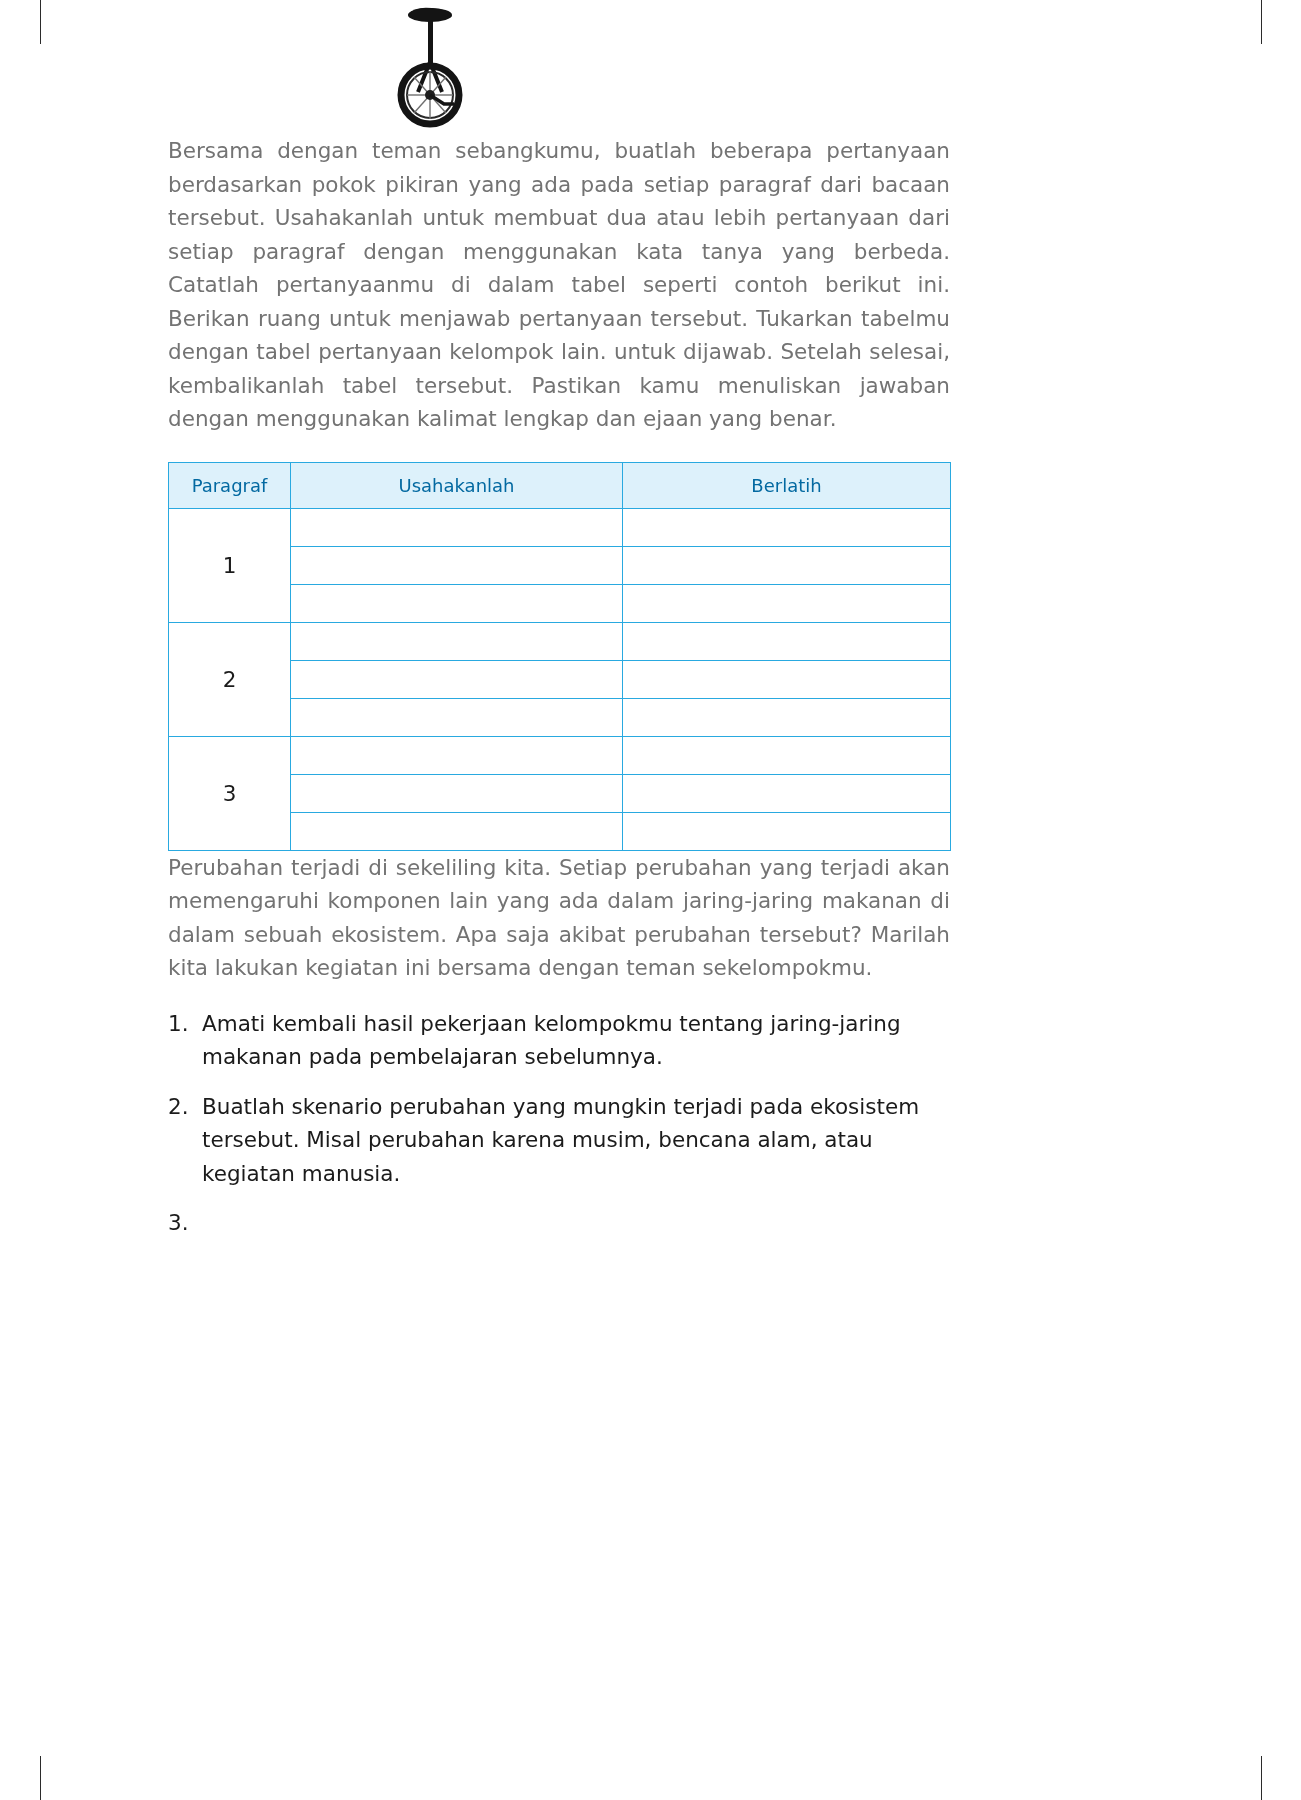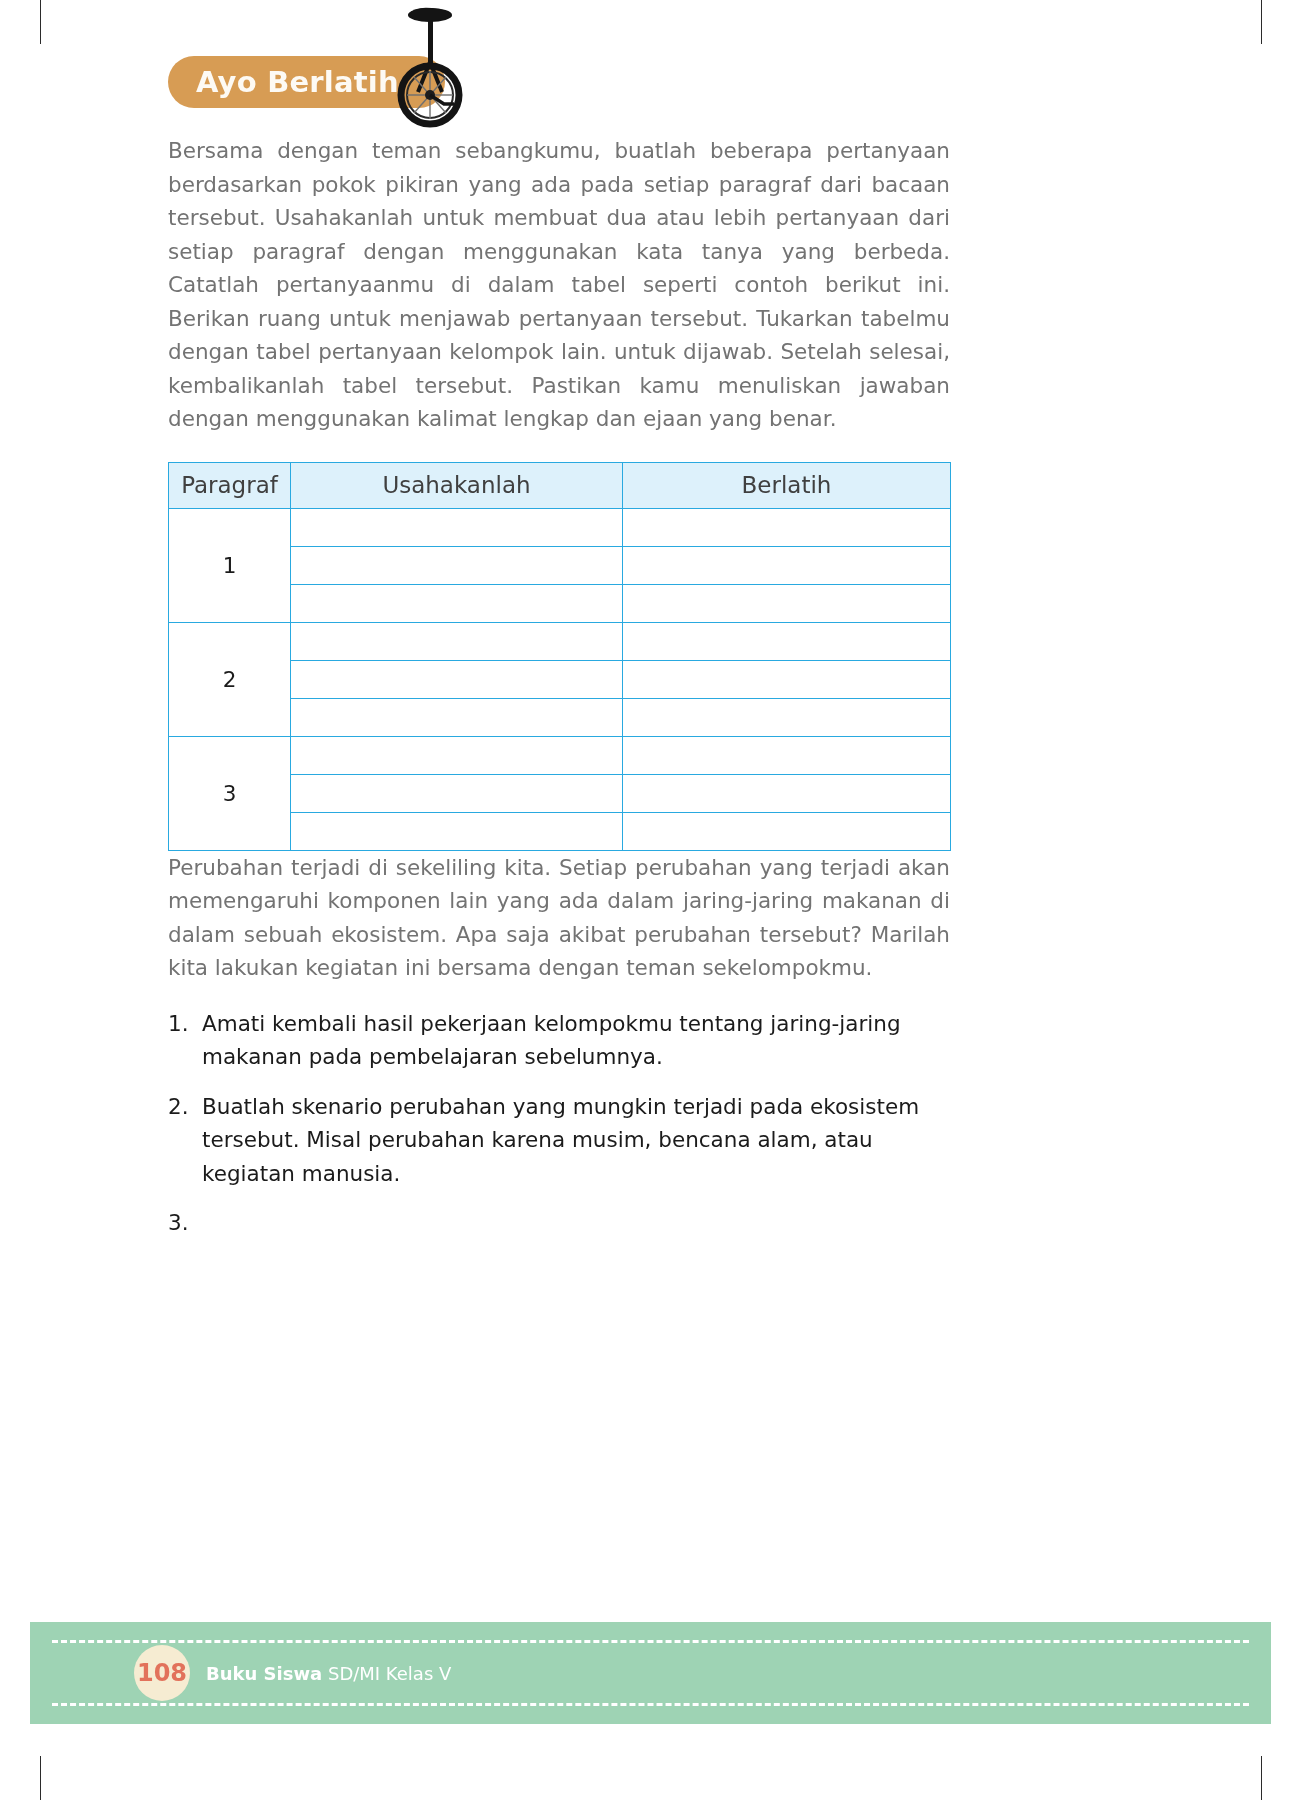--- a/index.html
+++ b/index.html
@@ -59,22 +59,22 @@
     border-collapse: collapse;
     margin-top: 26px;
     table-layout: fixed;
   }
   table.qtable th, table.qtable td {
     border: 1.6px solid #29a9e0;
   }
   table.qtable th {
     background: #ddf1fb;
     font-weight: normal;
-    font-size: 23px;
-    color: #404040;
+    font-size: 18px;
+    color: #0369a1;
     height: 46px;
     text-align: center;
   }
   table.qtable td { height: 38px; background: #fff; }
   td.pnum {
     text-align: center;
     font-size: 21.5px;
     color: #1b1b1b;
   }
   col.c1 { width: 122px; }
@@ -131,21 +131,20 @@
 <div class="page">
 
   <div class="crop v" style="left:40px; top:0;"></div>
   <div class="crop v" style="left:1261px; top:0;"></div>
   <div class="crop v" style="left:40px; bottom:0;"></div>
   <div class="crop v" style="left:1261px; bottom:0;"></div>
 
   <div class="content">
 
     <div class="badge-wrap">
-      <div class="badge badge-berlatih">Ayo Berlatih</div>
       <div class="unicycle">
         <svg viewBox="0 0 120 128" width="120" height="128" aria-hidden="true">
 
           <ellipse cx="56" cy="15" rx="22" ry="7" fill="#141414"></ellipse>
           <path d="M34 15 Q40 6 58 8 Q74 10 78 16 Q70 22 50 21 Q38 20 34 15Z" fill="#141414"></path>
 
           <rect x="54" y="20" width="5" height="46" fill="#141414"></rect>
 
           <path d="M56 62 L44 92 M56 62 L68 92" stroke="#141414" stroke-width="4" fill="none"></path>
 
@@ -243,23 +242,14 @@
         <span class="num">2.</span>
         <span>Buatlah skenario perubahan yang mungkin terjadi pada ekosistem tersebut. Misal perubahan karena musim, bencana alam, atau kegiatan manusia.</span>
       </li>
       <li>
         <span class="num">3.</span>
       </li>
     </ol>
 
   </div>
 
-  <div class="footer">
-    <div class="dash top"></div>
-    <div class="dash bot"></div>
-    <div class="pagecircle">108</div>
-    <div class="footer-text">
-      <b>Buku Siswa</b>
-      <span class="norm">SD/MI Kelas V</span>
-    </div>
-  </div>
 
 </div>
 
 </body></html>

